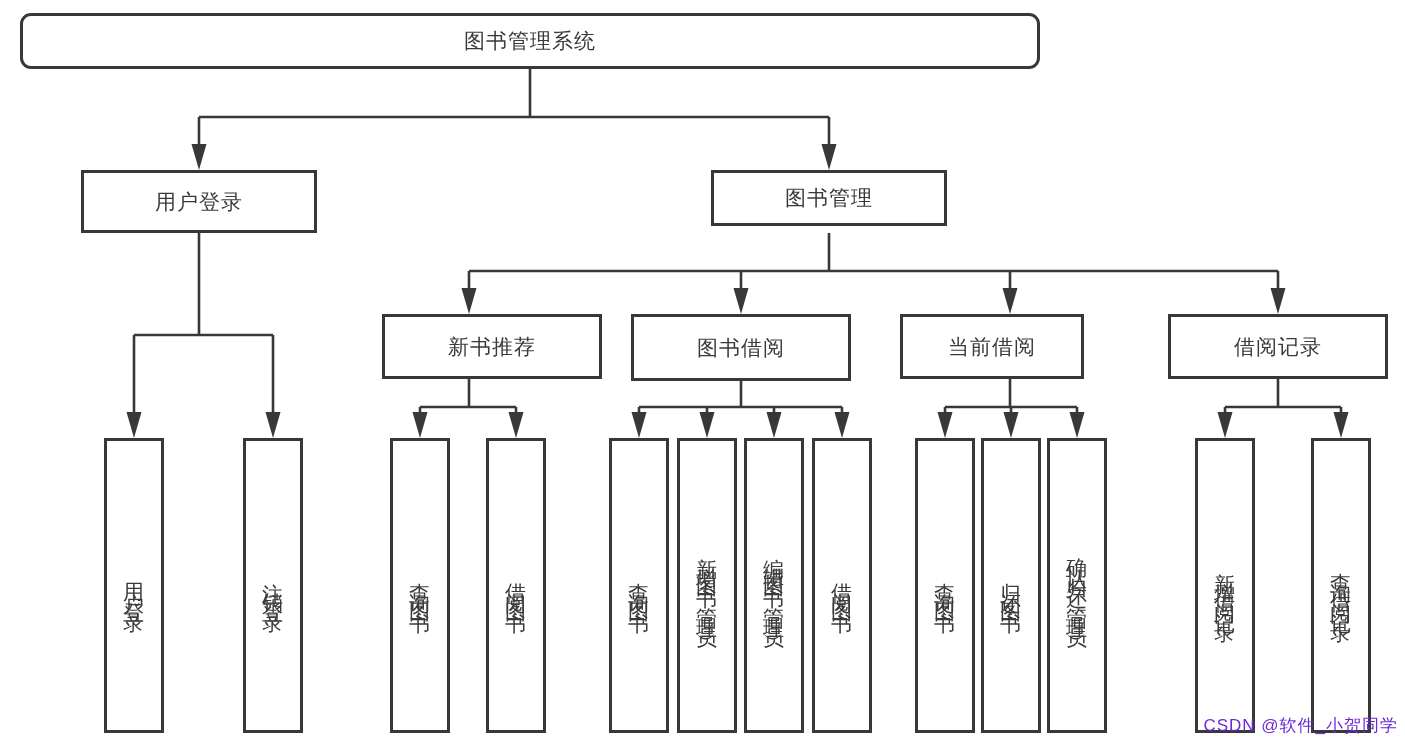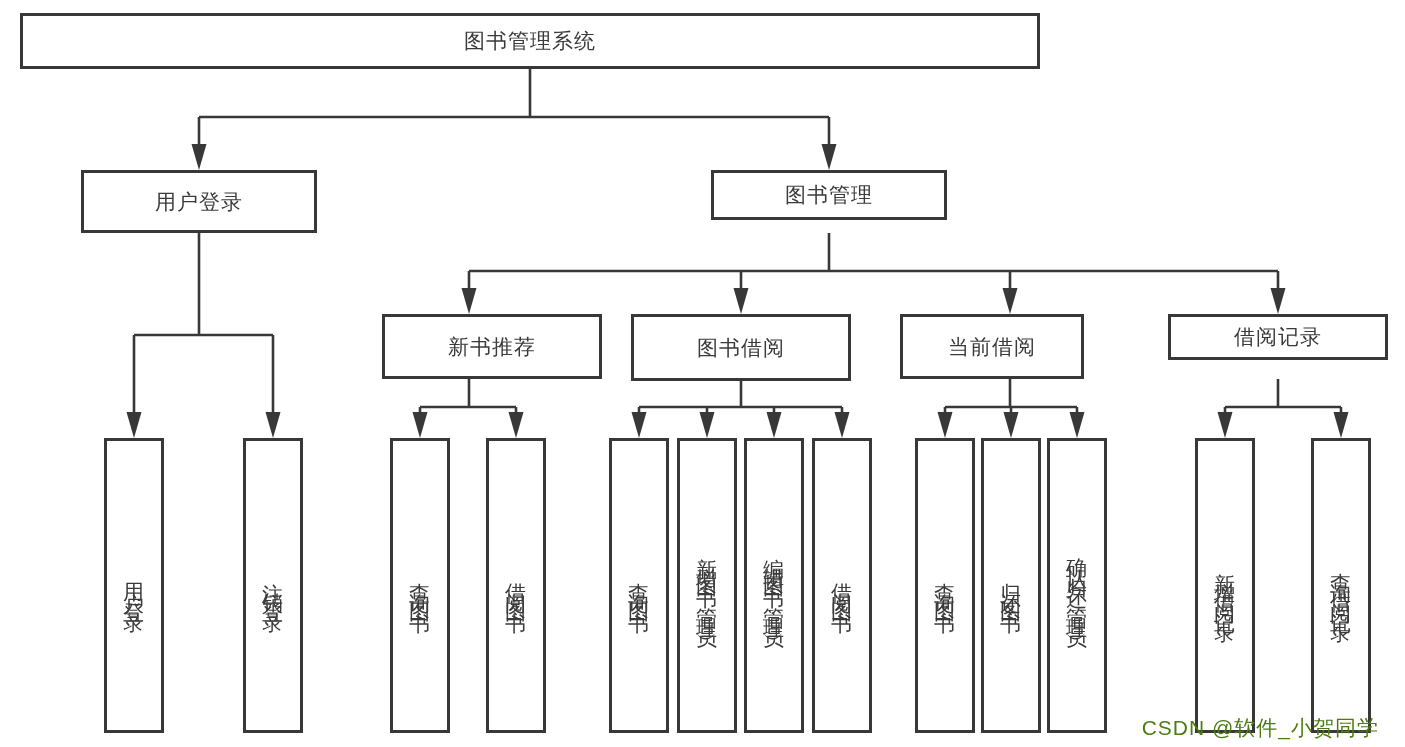--- a/index.html
+++ b/index.html
@@ -28,39 +28,39 @@
   }
   .vnode span{
     writing-mode:vertical-rl;
     text-orientation:mixed;
     font-size:21px;
     letter-spacing:10px;
     line-height:1;
     color:#3a3a3a;
   }
   
-  .n-root        {left:20px;  top:13px;  width:1020px; height:56px;}
+  .n-root        {left:20px;  top:13px;  width:1020px; height:56px;border-radius:11px;}
   .n-user-login  {left:81px;  top:170px; width:236px;  height:63px;}
-  .n-book-mgmt   {left:711px; top:170px; width:236px;  height:50px;}
+  .n-book-mgmt   {left:711px; top:170px; width:236px;  height:56px;}
   .n-l3-0{left:359px;  top:314px; width:220px; height:65px;margin-left:23px;}
   .n-l3-1{left:631px;  top:314px; width:220px; height:67px;}
   .n-l3-2{left:900px;  top:314px; width:184px; height:65px;}
-  .n-l3-3{left:1168px; top:314px; width:220px; height:46px;}
+  .n-l3-3{left:1168px; top:314px; width:220px; height:65px;}
   .leaf{top:438px;width:60px;height:295px;}
   .n-g1-0{left:104px;}  .n-g1-1{left:243px;}
   .n-g2-0{left:390px;}  .n-g2-1{left:486px;}
   .n-g3-0{left:609px;}  .n-g3-1{left:677px;} .n-g3-2{left:744px;} .n-g3-3{left:812px;}
   .n-g4-0{left:915px;}  .n-g4-1{left:981px;} .n-g4-2{left:1047px;}
   .n-g5-0{left:1195px;} .n-g5-1{left:1311px;}
   #watermark{
     position:absolute;
-    right:26px;
+    right:7px;
     top:714px;
-    font-size:21px;
-    color:#4d7c0f;
+    font-size:17px;
+    color:#6d28d9;
     letter-spacing:1px;
     white-space:nowrap;
   }
 </style>
 </head>
 <body>
 
 <div id="canvas">
 
   <svg id="connector-layer" width="1405" height="747" viewBox="0 0 1405 747">

